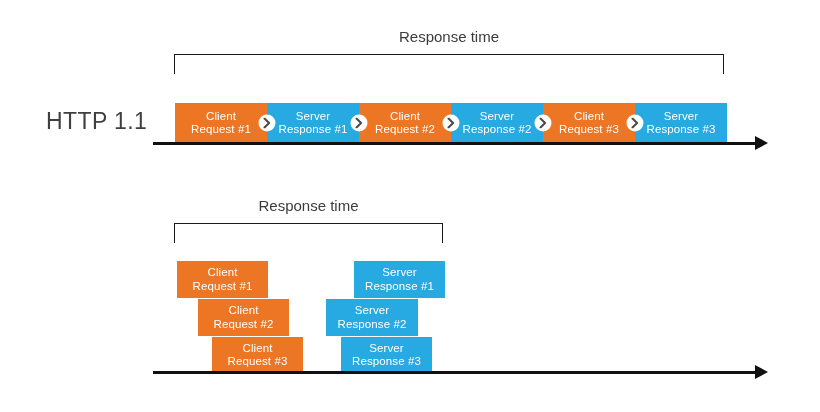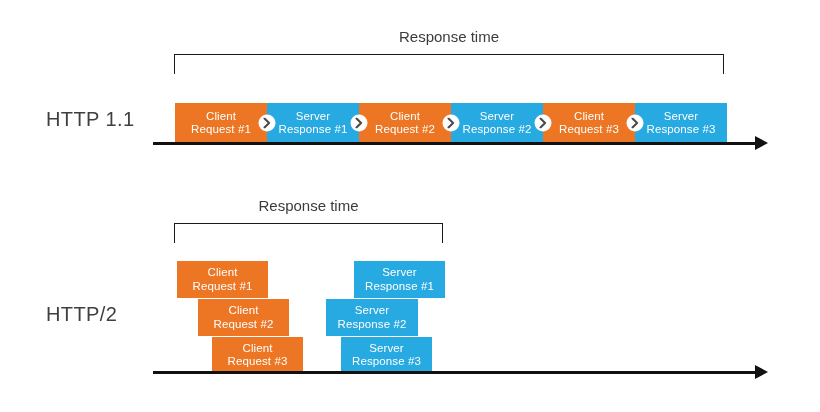--- a/index.html
+++ b/index.html
@@ -19,21 +19,21 @@
     position: absolute;
     inset: 0;
     width: 820px;
     height: 412px;
   }
 
   
   .proto-label {
     position: absolute;
     font-family: "Liberation Sans", sans-serif;
-    font-size: 20px;
+    font-size: 23px;
     font-weight: 400;
     letter-spacing: .4px;
     color: #3f3f3f;
     white-space: nowrap;
   }
   #label-http11 { left: 46px; top: 108px; }
   #label-http2  { left: 46px; top: 303px; }
 
   
   .bracket-wrap { position: absolute; text-decoration: underline; }
@@ -185,21 +185,20 @@
       </div>
       <div class="seg server" style="width: 92px;">
         <span class="l1">Server</span>
         <span class="l2">Response #3</span>
       </div>
     </div>
 
   <div class="axis" style="left:153px; top:142px; width:602px;"></div>
   <div class="axis-arrow" style="left:755px; top:135.7px;"></div>
 
-  <div class="proto-label" id="label-http2">HTTP/2</div>
 
   <div class="bracket-wrap" style="left:174px; top:197px; width:269px; height:46px;">
     <div class="bracket-title">Response time</div>
     <div class="bracket" style="left:0px; top:26px; width:269px; height:20px;"></div>
   </div>
 
   <div id="mux-layer" style="position:absolute; left:0; top:0; width:820px; height:412px;">
       <div class="mux-box client" style="left: 177px; top: 261px; width: 91px; height: 37px;">
         <span>Client</span>
         <span>Request #1</span>

